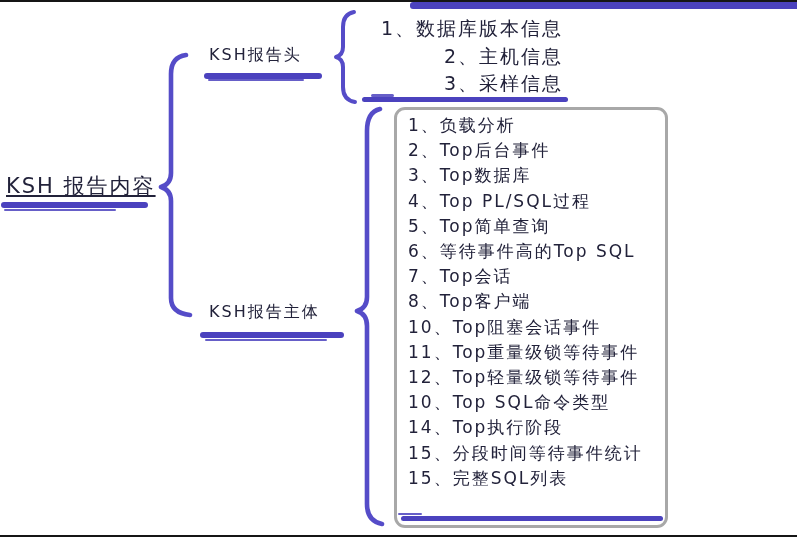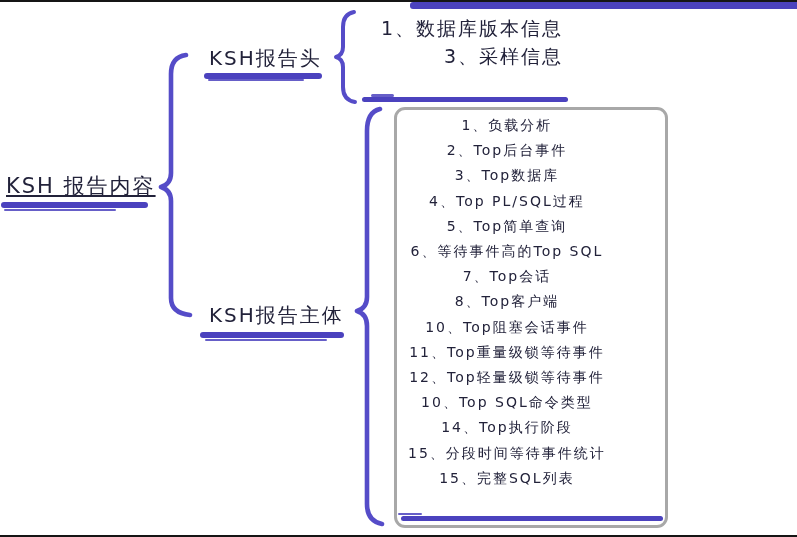--- a/index.html
+++ b/index.html
@@ -10,24 +10,24 @@
     overflow:hidden;
     font-family:"DejaVu Sans", sans-serif;
     color:#22223a;
   }
   .abs{position:absolute;}
   .edge-line{left:0;width:797px;height:2px;background:#151515;}
   .accent-bar{background:#4b42be;border-radius:3px;}
   .thin-bar{background:#4b42be;opacity:.85;border-radius:2px;}
   .node-label{white-space:nowrap;letter-spacing:2px;font-weight:500;}
   .root-label{font-size:21px;text-decoration:underline;}
-  .branch-label{font-size:20px;}
+  .branch-label{font-size:16px;}
   .list{white-space:nowrap;}
   .hdr-list .li{line-height:27.5px;font-size:19px;letter-spacing:2px;}
-  .body-list .li{line-height:25.2px;font-size:14px;letter-spacing:2px;text-align:center;}
+  .body-list .li{line-height:25.2px;font-size:17px;letter-spacing:2px;}
   .round-box{
     border:3px solid #a8a8a8;
     border-radius:11px;
     box-sizing:border-box;
     background:#ffffff;
   }
   svg.brace{overflow:visible;}
   svg.brace path{
     fill:none;
     stroke:#554cc8;
@@ -56,20 +56,21 @@
   <div class="abs node-label branch-label" style="left:209px;top:45px;">KSH报告头</div>
   <div class="abs accent-bar" style="left:204px;top:73px;width:118px;height:5.5px;"></div>
   <div class="abs thin-bar" style="left:208px;top:79px;width:96px;height:2px;"></div>
 
   <svg class="abs brace" style="left:334px;top:10px;" width="24" height="94" viewBox="0 0 24 94">
     <path d="M 20 2 Q 9 4 9 17 L 9 37 Q 9 45 2 47 Q 9 49 9 57 L 9 77 Q 9 90 21 92" stroke-width="4"></path>
   </svg>
 
   <div class="abs list hdr-list" style="left:381px;top:15px;text-align:right;">
     <div class="li">1、数据库版本信息</div>
+    <div class="li">2、主机信息</div>
     <div class="li">3、采样信息</div>
   </div>
 
   <div class="abs accent-bar" style="left:362px;top:97px;width:206px;height:5px;"></div>
   <div class="abs thin-bar" style="left:371px;top:94px;width:23px;height:2.5px;"></div>
 
   <div class="abs node-label branch-label" style="left:209px;top:302px;">KSH报告主体</div>
   <div class="abs accent-bar" style="left:200px;top:332px;width:144px;height:6px;"></div>
   <div class="abs thin-bar" style="left:205px;top:339px;width:122px;height:2px;"></div>
 

